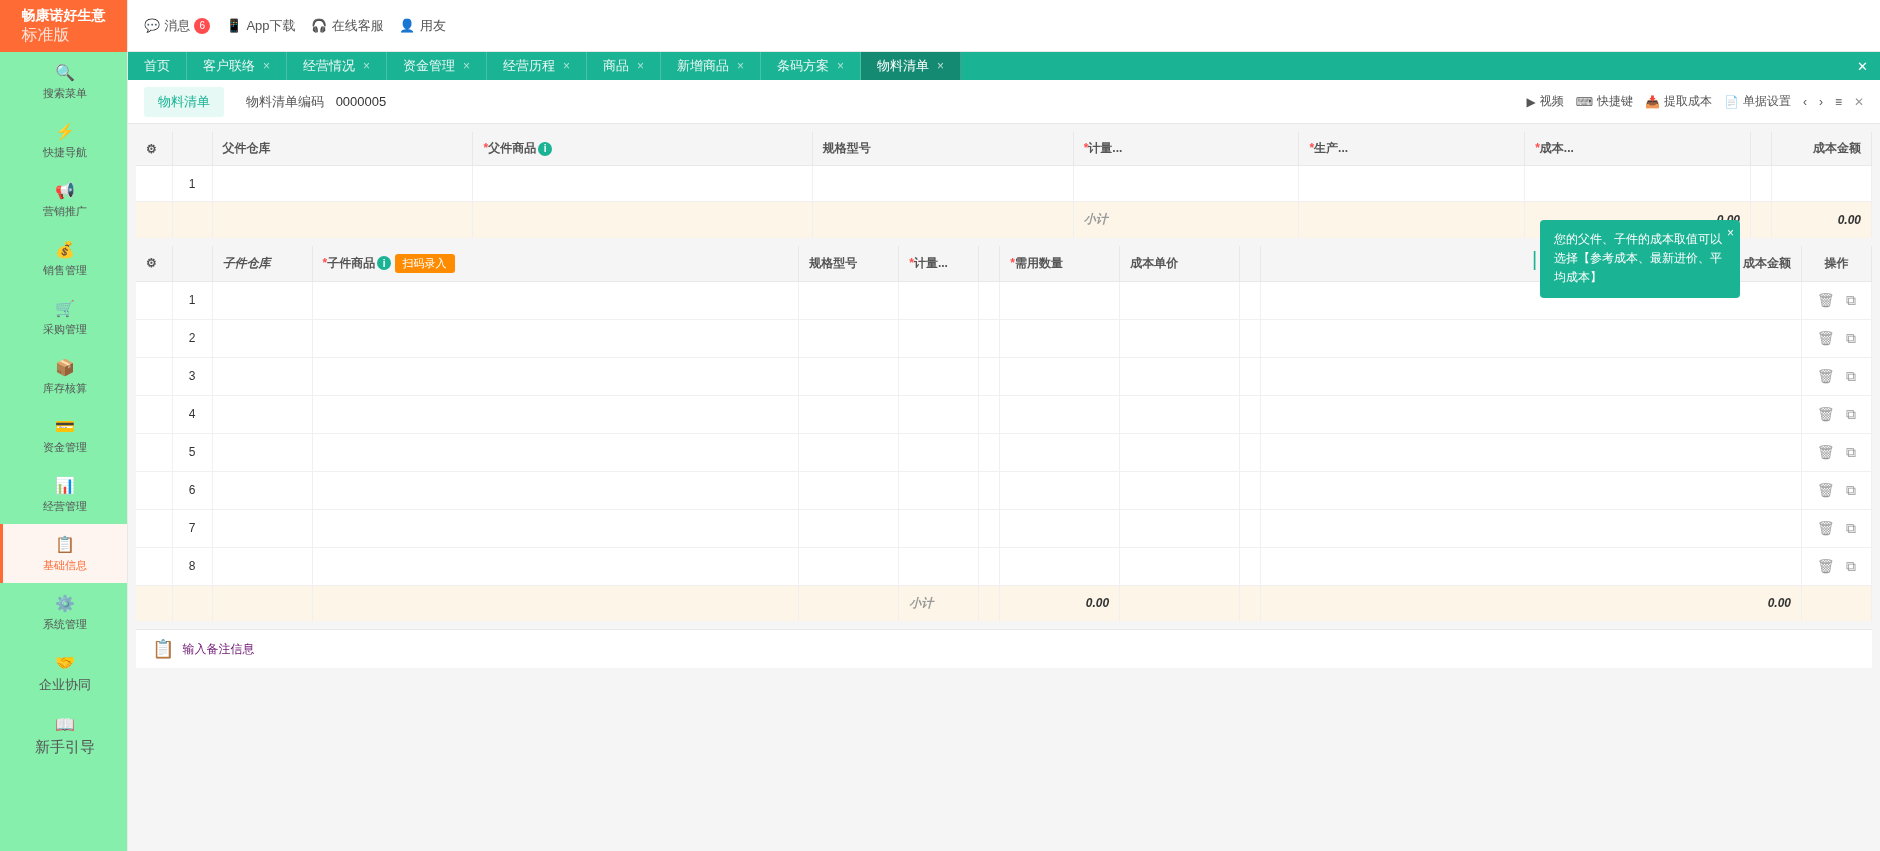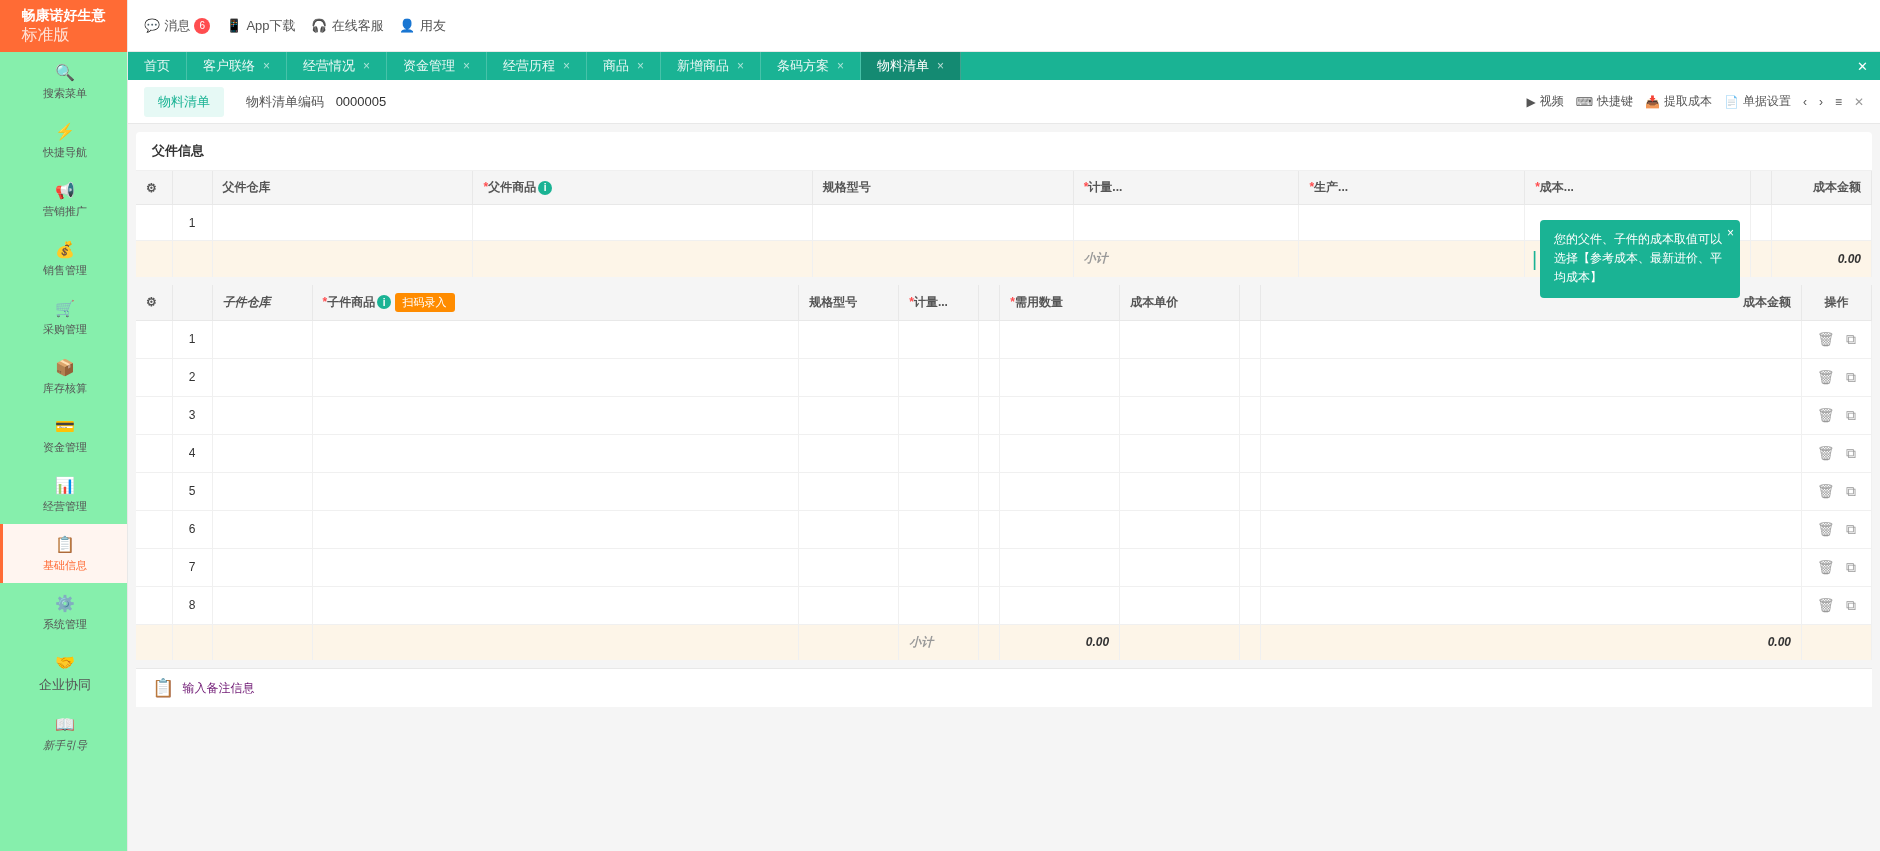--- a/index.html
+++ b/index.html
@@ -397,21 +397,21 @@
       <div class="sidebar-item">
         <span class="sidebar-icon">⚙️</span>
         <span style="font-size:11px;">系统管理</span>
       </div>
       <div class="sidebar-item">
         <span class="sidebar-icon">🤝</span>
         <span style="font-size:13px;">企业协同</span>
       </div>
       <div class="sidebar-item">
         <span class="sidebar-icon">📖</span>
-        <span style="font-size:11px;font-style:italic;">新手引导</span>
+        <span style="font-size:15px;">新手引导</span>
       </div>
     </div>
 </div>
 
 <div class="main-content">
 
   <div class="topbar">
     <div class="topbar-right">
       <div class="topbar-right-item">
         <span>💬</span>
@@ -500,21 +500,20 @@
           <span>单据设置</span>
         </div>
         <div class="sub-tabs-right-item">‹</div>
         <div class="sub-tabs-right-item">›</div>
         <div class="sub-tabs-right-item">≡</div>
         <div class="sub-tabs-right-item" style="color:#999;">✕</div>
       </div>
     </div>
 
     <div class="content-section">
-      <div class="section-title">父件信息</div>
       <div style="position:relative; overflow-x:auto;">
         <table class="data-table">
           <thead>
             <tr>
               <th class="th-gear"><span>⚙</span></th>
               <th style="width:30px;"></th>
               <th>父件仓库</th>
               <th><span class="required-star">*</span>父件商品<span class="info-icon">i</span></th>
               <th>规格型号</th>
               <th><span class="required-star">*</span>计量...</th>

